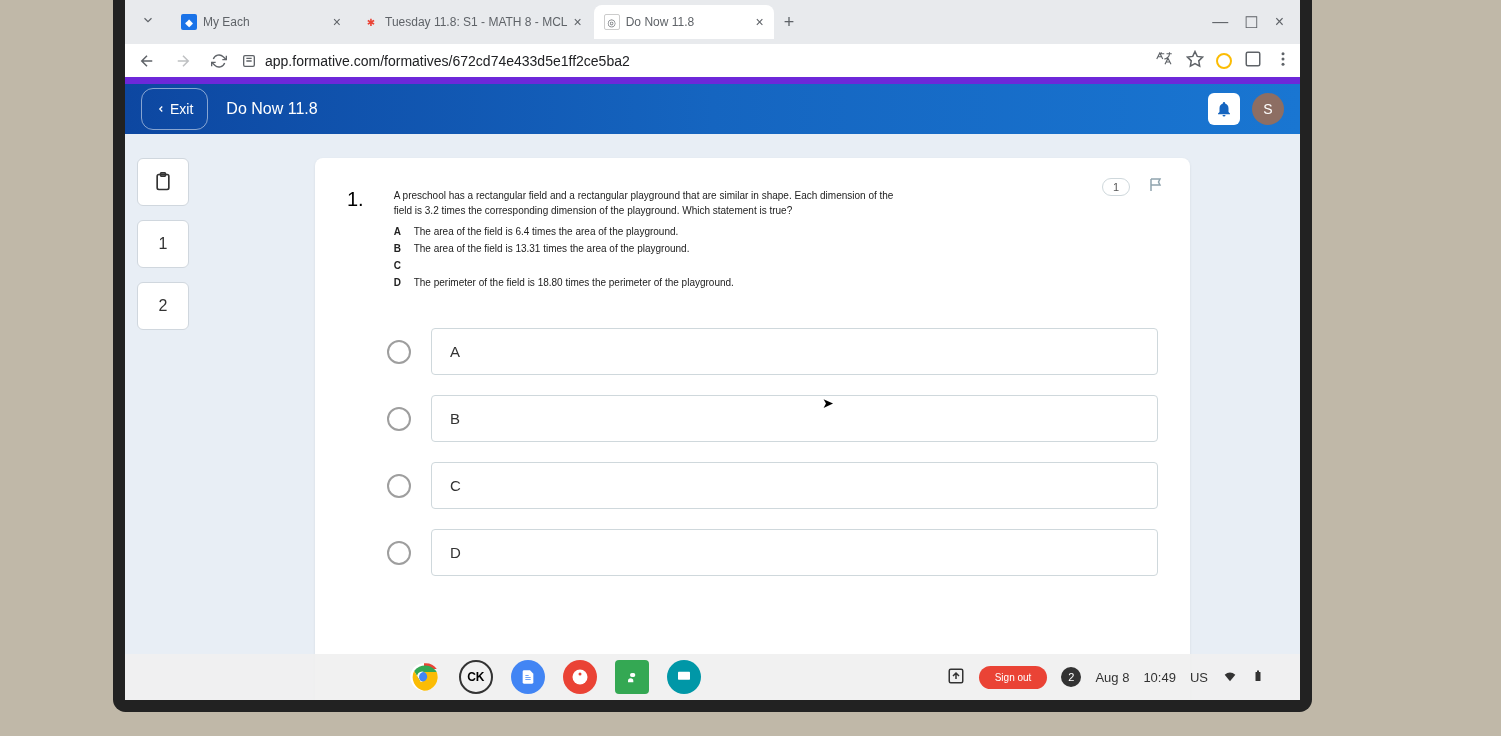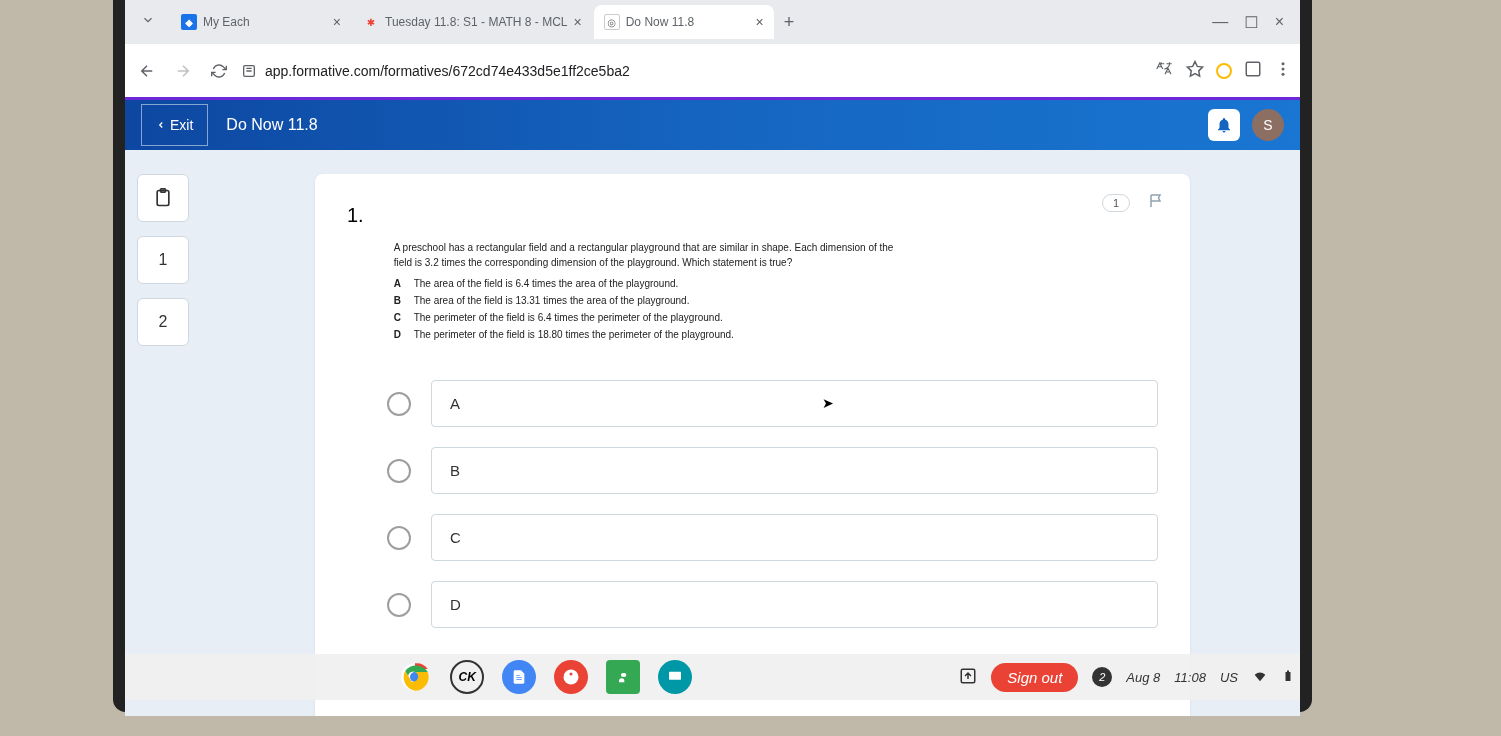--- a/index.html
+++ b/index.html
@@ -9,61 +9,61 @@
 
 .browser-tabs { height: 44px; background: #e8eaed; display: flex; align-items: center; padding: 0 8px; gap: 2px; }
 .tab-search-icon { width: 20px; color: #5f6368; margin: 0 8px; }
 .tab { display: flex; align-items: center; padding: 0 10px; height: 34px; border-radius: 8px 8px 0 0; font-size: 12px; color: #5f6368; gap: 6px; min-width: 180px; }
 .tab.active { background: #fff; }
 .tab-favicon { width: 16px; height: 16px; border-radius: 2px; display: flex; align-items: center; justify-content: center; font-size: 10px; }
 .tab-close { color: #5f6368; font-size: 14px; cursor: pointer; margin-left: auto; }
 .new-tab { font-size: 18px; color: #5f6368; padding: 0 8px; cursor: pointer; }
 .window-controls { margin-left: auto; display: flex; gap: 16px; padding-right: 8px; color: #5f6368; }
 
-.url-bar { height: 56px; background: #fff; display: flex; align-items: center; padding: 0 8px; gap: 8px; border-bottom: 3px solid #6d28d9; }
+.url-bar { height: 40px; background: #fff; display: flex; align-items: center; padding: 0 8px; gap: 8px; border-bottom: 7px solid #6d28d9; }
 .nav-btn { width: 28px; height: 28px; display: flex; align-items: center; justify-content: center; color: #5f6368; border-radius: 50%; cursor: pointer; }
 .url-text { flex: 1; font-size: 14px; color: #202124; display: flex; align-items: center; gap: 8px; }
 .site-icon { width: 16px; height: 16px; }
 .url-actions { display: flex; gap: 12px; align-items: center; color: #5f6368; }
 
 .app-header { height: 50px; background: linear-gradient(90deg, #0d47a1, #1565c0, #1976d2); display: flex; align-items: center; padding: 0 16px; color: #fff; }
-.exit-btn { border: 1px solid rgba(255,255,255,0.5); padding: 12px 14px; border-radius: 0; font-size: 14px; display: flex; align-items: center; gap: 4px; cursor: pointer; text-align: center; }
+.exit-btn { border: 1px solid rgba(255,255,255,0.5); padding: 12px 14px; border-radius: 12px; font-size: 14px; display: flex; align-items: center; gap: 4px; cursor: pointer; text-align: center; }
 .app-title { margin-left: 18px; font-size: 16px; font-weight: 400; }
 .header-right { margin-left: auto; display: flex; align-items: center; gap: 12px; }
 .bell-btn { width: 32px; height: 32px; background: #fff; border-radius: 6px; display: flex; align-items: center; justify-content: center; color: #1565c0; }
 .avatar { width: 32px; height: 32px; border-radius: 50%; background: #8d6e63; color: #fff; display: flex; align-items: center; justify-content: center; font-size: 14px; }
 
 .content-area { display: flex; height: calc(100% - 134px); background: #e8eef5; overflow: hidden; }
 .sidebar { width: 80px; padding: 24px 12px; display: flex; flex-direction: column; gap: 14px; }
 .side-btn { width: 52px; height: 48px; background: #fff; border: 1px solid #d0d7de; border-radius: 6px; display: flex; align-items: center; justify-content: center; font-size: 16px; color: #333; cursor: pointer; }
 
 .main { flex: 1; padding: 24px 110px 0 110px; }
 .card { background: #fff; border-radius: 8px; padding: 24px 32px; box-shadow: 0 1px 3px rgba(0,0,0,0.08); position: relative; min-height: 560px; }
 .card-meta { position: absolute; top: 18px; right: 24px; display: flex; align-items: center; gap: 18px; }
 .point-badge { border: 1px solid #cfd8dc; border-radius: 12px; padding: 2px 10px; font-size: 11px; color: #555; }
 .flag-icon { color: #90a4ae; }
 
 .question-row { display: flex; gap: 30px; margin-bottom: 36px; margin-top: 6px; }
 .q-num { font-size: 20px; font-weight: 500; }
-.q-body { font-size: 10px; line-height: 1.5; color: #222; max-width: 520px; margin-top: 36px; }
+.q-body { font-size: 10px; line-height: 1.5; color: #222; max-width: 520px; }
 .q-body .prompt { margin-bottom: 6px; }
 .q-opts { list-style: none; }
 .q-opts li { display: flex; gap: 8px; margin-bottom: 2px; }
 .q-opts .opt-letter { font-weight: bold; width: 12px; }
 
 .answers { display: flex; flex-direction: column; gap: 20px; margin-left: 40px; }
 .answer-row { display: flex; align-items: center; gap: 20px; }
 .radio { width: 24px; height: 24px; border: 2px solid #9e9e9e; border-radius: 50%; cursor: pointer; flex-shrink: 0; }
 .answer-box { flex: 1; border: 1px solid #cfd8dc; border-radius: 4px; padding: 14px 18px; font-size: 15px; color: #333; cursor: pointer; }
 
-.taskbar { position: absolute; bottom: 0; left: 0; right: 0; height: 46px; background: rgba(240,240,240,0.92); display: flex; align-items: center; padding: 0 6px; font-style: italic; }
+.taskbar { position: absolute; bottom: 0; left: 0; right: 0; height: 46px; background: rgba(240,240,240,0.92); display: flex; align-items: center; padding: 0 36px; }
 .task-apps { margin: 0 auto; display: flex; gap: 18px; }
 .task-icon { width: 34px; height: 34px; border-radius: 50%; display: flex; align-items: center; justify-content: center; font-size: 12px; }
 .task-right { display: flex; align-items: center; gap: 14px; font-size: 13px; color: #333; }
-.signout-btn { background: #ea4335; color: #fff; padding: 6px 16px; border-radius: 18px; font-size: 15px; cursor: pointer; }
+.signout-btn { background: #ea4335; color: #fff; padding: 6px 16px; border-radius: 18px; font-size: 10px; cursor: pointer; }
 .count-badge { width: 20px; height: 20px; border-radius: 50%; background: #333; color: #fff; display: flex; align-items: center; justify-content: center; font-size: 11px; }
 
 .cursor { position: absolute; left: 697px; top: 395px; font-size: 14px; color: #000; pointer-events: none; }
 </style>
 </head>
 <body>
 
 <div class="laptop-frame">
 
   <div class="browser-tabs">
@@ -203,21 +203,20 @@
               <li>
                   <span class="opt-letter">A</span>
                   <span>The area of the field is 6.4 times the area of the playground.</span>
                 </li>
               <li>
                   <span class="opt-letter">B</span>
                   <span>The area of the field is 13.31 times the area of the playground.</span>
                 </li>
               <li>
                   <span class="opt-letter">C</span>
-                  <span>The perimeter of the field is 6.4 times the perimeter of the playground.</span>
                 </li>
               <li>
                   <span class="opt-letter">D</span>
                   <span>The perimeter of the field is 18.80 times the perimeter of the playground.</span>
                 </li>
             </ul>
           </div>
         </div>
 
         <div class="answers">
@@ -284,21 +283,21 @@
         <svg width="18" height="18" viewBox="0 0 24 24" fill="none" stroke="currentColor" stroke-width="2">
             <rect x="3" y="3" width="18" height="18" rx="2"></rect>
             <path d="M12 16V8m-4 4l4-4 4 4"></path>
           </svg>
       </span>
       <div class="signout-btn">
         <span>Sign out</span>
       </div>
       <div class="count-badge">2</div>
       <span>Aug 8</span>
-      <span>11:08</span>
+      <span>10:49</span>
       <span>US</span>
       <span>
         <svg width="16" height="16" viewBox="0 0 24 24" fill="currentColor">
             <path d="M12 20l8-10a13 13 0 00-16 0l8 10z"></path>
           </svg>
       </span>
       <span>
         <svg width="12" height="18" viewBox="0 0 24 24" fill="currentColor">
             <rect x="7" y="4" width="10" height="18" rx="1"></rect>
             <rect x="10" y="1" width="4" height="3"></rect>

